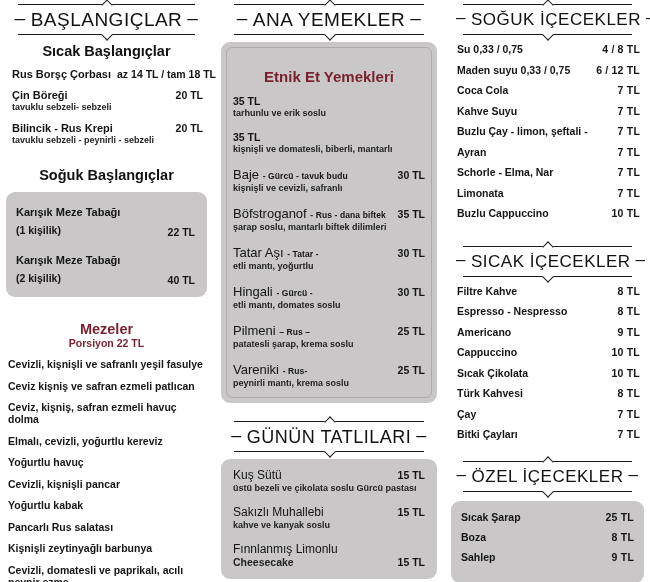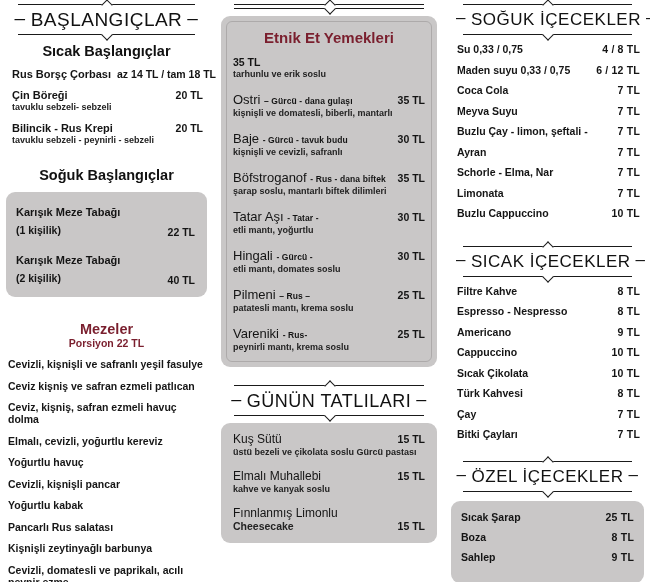--- a/index.html
+++ b/index.html
@@ -244,36 +244,38 @@
       <li>Kişnişli zeytinyağlı barbunya</li>
       <li>Cevizli, domatesli ve paprikalı, acılı peynir ezme</li>
 
     </ul>
   </div>
 
   <div class="col col-mid">
 
     <div class="sec-head">
       <div class="rule-top"></div>
-      <div class="rule-bot"></div>
-    </div>
-
-    <div class="panel" style="padding:11px 12px 12px 12px;">
+      <div class="sec-title">
+        <span class="dash">–</span><span>ANA YEMEKLER</span><span class="dash">–</span>
+      </div>
+      <div class="rule-bot"></div>
+    </div>
+
+    <div class="panel" style="padding:24px 12px 12px 12px;">
       <div class="sub-head-red" style="font-size:15px;margin:2px 0 10px 0;">Etnik Et Yemekleri</div>
 
       <div class="dish item">
         <div class="item-line">
           <span class="item-price">35 TL</span>
         </div>
         <div class="item-desc">tarhunlu ve erik soslu</div>
       </div>
 
       <div class="dish item">
         <div class="item-line">
-          <span class="item-name"><span>Ostri</span> <span class="qual">– Gürcü - dana gulaşı</span></span>
           <span class="item-price">35 TL</span>
         </div>
         <div class="item-desc">kişnişli ve domatesli, biberli, mantarlı</div>
       </div>
 
       <div class="dish item">
         <div class="item-line">
           <span class="item-name"><span>Baje</span> <span class="qual">- Gürcü - tavuk budu</span></span>
           <span class="item-price">30 TL</span>
         </div>
@@ -303,21 +305,21 @@
           <span class="item-price">30 TL</span>
         </div>
         <div class="item-desc">etli mantı, domates soslu</div>
       </div>
 
       <div class="dish item">
         <div class="item-line">
           <span class="item-name"><span>Pilmeni</span> <span class="qual">– Rus –</span></span>
           <span class="item-price">25 TL</span>
         </div>
-        <div class="item-desc">patatesli mantı, krema soslu</div>
+        <div class="item-desc">patatesli şarap, krema soslu</div>
       </div>
 
       <div class="dish item" style="margin-bottom:2px;">
         <div class="item-line">
           <span class="item-name"><span>Vareniki</span> <span class="qual">- Rus-</span></span>
           <span class="item-price">25 TL</span>
         </div>
         <div class="item-desc">peynirli mantı, krema soslu</div>
       </div>
     </div>
@@ -335,21 +337,21 @@
     <div class="panel noline" style="padding:9px 12px 11px 12px;">
       <div class="item" style="margin-bottom:11px;">
         <div class="item-line">
           <span class="item-name" style="font-size:12px;font-weight:normal;">Kuş Sütü</span>
           <span class="item-price">15 TL</span>
         </div>
         <div class="item-desc">üstü bezeli ve çikolata soslu Gürcü pastası</div>
       </div>
       <div class="item" style="margin-bottom:11px;">
         <div class="item-line">
-          <span class="item-name" style="font-size:12px;font-weight:normal;">Elmalı Muhallebi</span>
+          <span class="item-name" style="font-size:12px;font-weight:normal;">Sakızlı Muhallebi</span>
           <span class="item-price">15 TL</span>
         </div>
         <div class="item-desc">kahve ve kanyak soslu</div>
       </div>
       <div class="item">
         <div class="item-line">
           <span class="item-name" style="font-size:12px;font-weight:normal;">Fınnlanmış Limonlu</span>
         </div>
         <div class="item-line">
           <span class="item-desc" style="font-size:10.5px;">Cheesecake</span>
@@ -376,21 +378,21 @@
       </div>
       <div class="drink-row">
         <span>Maden suyu 0,33 / 0,75</span>
         <span class="price">6 / 12 TL</span>
       </div>
       <div class="drink-row">
         <span>Coca Cola</span>
         <span class="price">7 TL</span>
       </div>
       <div class="drink-row">
-        <span>Meyva Suyu</span>
+        <span>Kahve Suyu</span>
         <span class="price">7 TL</span>
       </div>
       <div class="drink-row">
         <span>Buzlu Çay - limon, şeftali -</span>
         <span class="price">7 TL</span>
       </div>
       <div class="drink-row">
         <span>Ayran</span>
         <span class="price">7 TL</span>
       </div>

